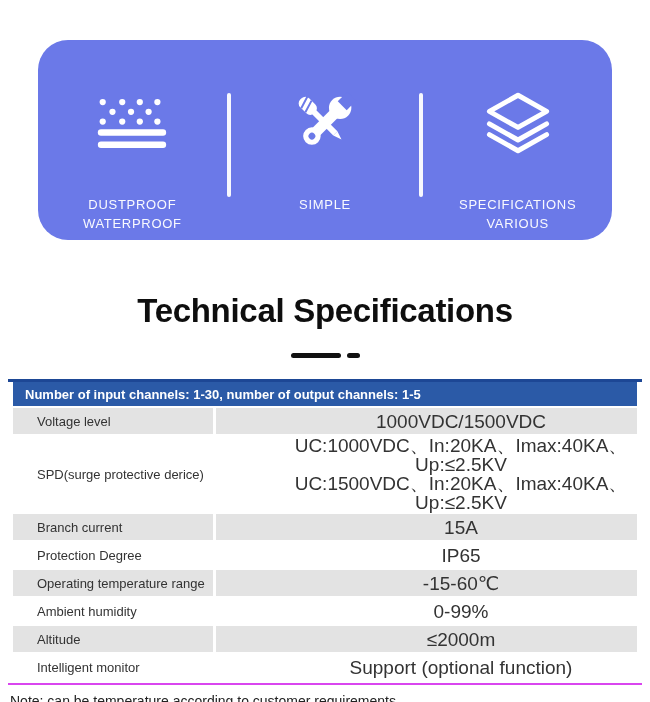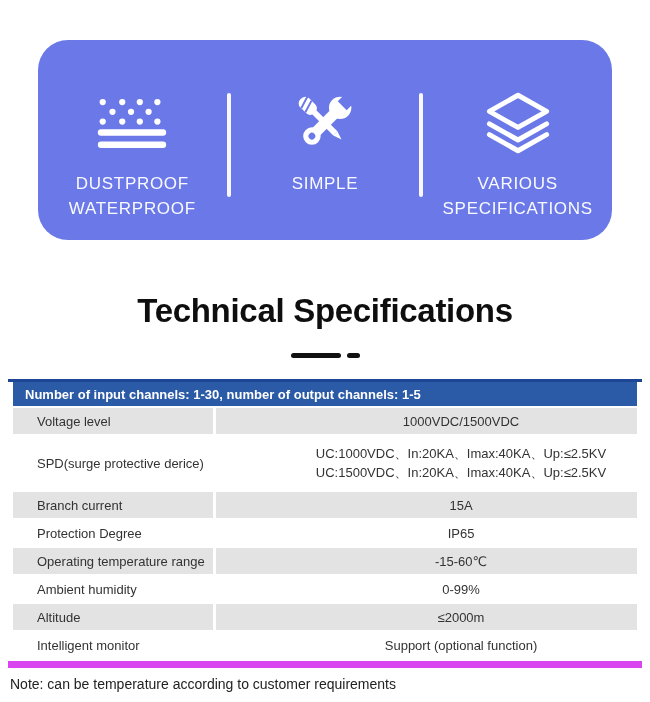--- a/index.html
+++ b/index.html
@@ -16,23 +16,23 @@
   }
   .feature {
     flex: 1 1 0;
     display: flex; flex-direction: column; align-items: center;
     padding-top: 42px;
   }
   .feature .icon-box {
     height: 82px; display: flex; align-items: center; justify-content: center;
   }
   .feature .label {
-    margin-top: 8px;
+    margin-top: 32px;
     color: rgba(255,255,255,0.96);
-    font-size: 17px; letter-spacing: 0.7px; line-height: 1.45;
+    font-size: 13px; letter-spacing: 0.7px; line-height: 1.45;
     text-align: center;
   }
   .divider {
     width: 4px; height: 104px; margin-top: 53px;
     background: rgba(255,255,255,0.95); border-radius: 2px;
     flex: 0 0 auto;
   }
 
   
   .section-title {
@@ -45,42 +45,42 @@
     margin-top: 23px;
     display: flex; justify-content: center; align-items: center; gap: 6px;
   }
   .dash-long  { width: 50px; height: 5px; background: #111; border-radius: 3px; }
   .dash-short { width: 13px; height: 5px; background: #111; border-radius: 3px; }
 
   
   .table-outer {
     margin: 21px 8px 0 8px;             
     border-top: 3px solid #1d4795;
-    border-bottom: 7px solid #d946ef;
+    border-bottom: 2px solid #d946ef;
     padding-bottom: 3px;
   }
   .table-inner { margin: 0 5px; }       
   .spec-header {
     height: 24px; background: #2b5aa7;
     color: #ffffff; font-size: 13px; font-weight: bold;
     display: flex; align-items: center; padding-left: 12px;
   }
   .spec-row { display: flex; margin-top: 2px; min-height: 26px; }
   .spec-row.tall { min-height: 54px; }
   .cell-label {
     width: 200px; flex: 0 0 auto;
     display: flex; align-items: center; padding-left: 24px;
     font-size: 13px; color: #333333;
   }
   .cell-gap { width: 3px; flex: 0 0 auto; background: #ffffff; }
   .cell-value {
     flex: 1 1 auto;
     display: flex; flex-direction: column; align-items: center; justify-content: center;
     padding-left: 69px;                
-    font-size: 13px; color: #333333; text-align: center;
+    font-size: 19px; color: #333333; text-align: center;
     line-height: 19px;
   }
   .spec-row.shaded .cell-label,
   .spec-row.shaded .cell-value { background: #e3e3e3; }
 
   .note {
     margin: 8px 10px 0 10px;
     font-size: 14px; color: #222222;
   }
 </style>
@@ -148,22 +148,22 @@
     <div class="icon-box">
       <svg width="68" height="64" viewBox="0 0 76 70" aria-hidden="true">
         <g fill="none" stroke="#ffffff" stroke-width="5.5" stroke-linejoin="round" stroke-linecap="round">
           <polygon points="38,4 70,22 38,40 6,22"></polygon>
           <polyline points="6,36 38,54 70,36"></polyline>
           <polyline points="6,48 38,66 70,48"></polyline>
         </g>
       </svg>
     </div>
     <div class="label">
+      <div>SPECIFICATIONS</div>
       <div>VARIOUS</div>
-      <div>SPECIFICATIONS</div>
     </div>
   </div>
 </div>
 
 <h1 class="section-title">Technical Specifications</h1>
 <div class="title-dashes">
   <span class="dash-long"></span>
   <span class="dash-short"></span>
 </div>
 

